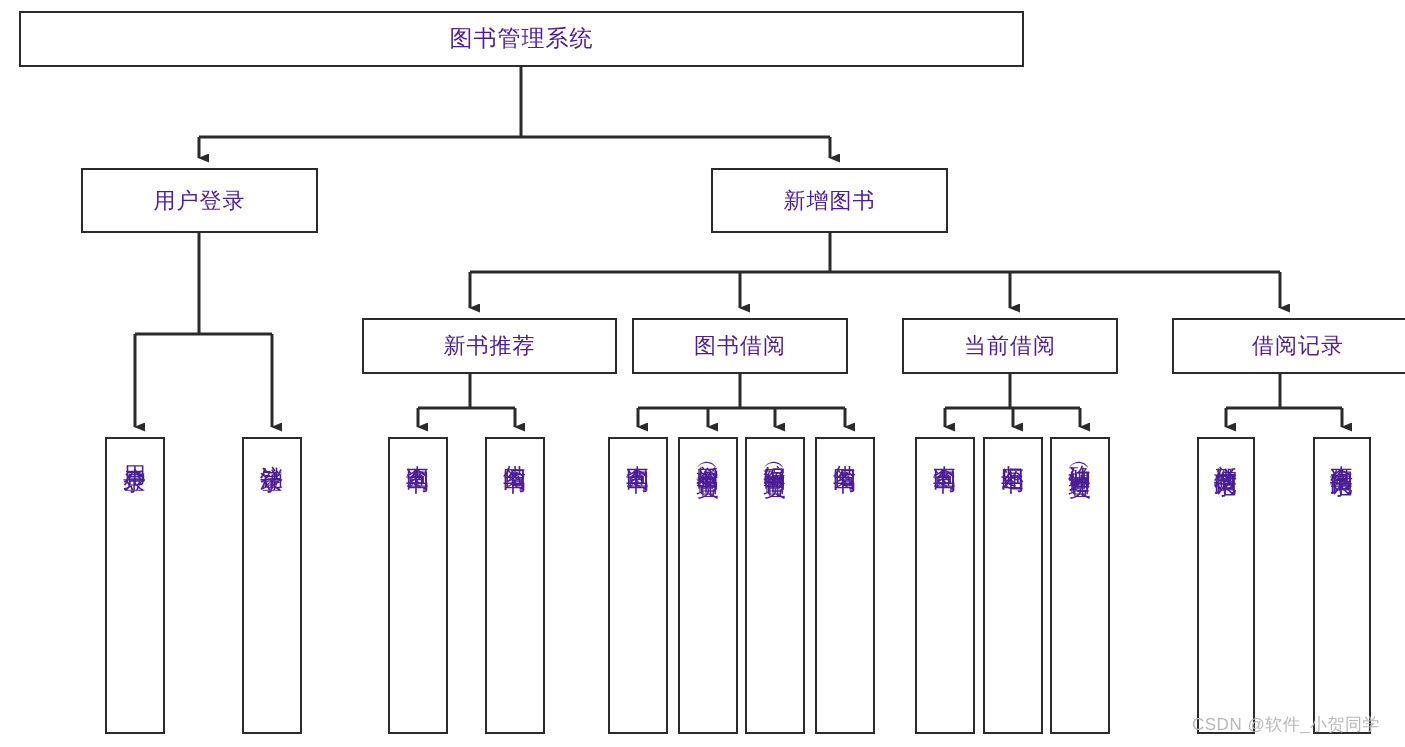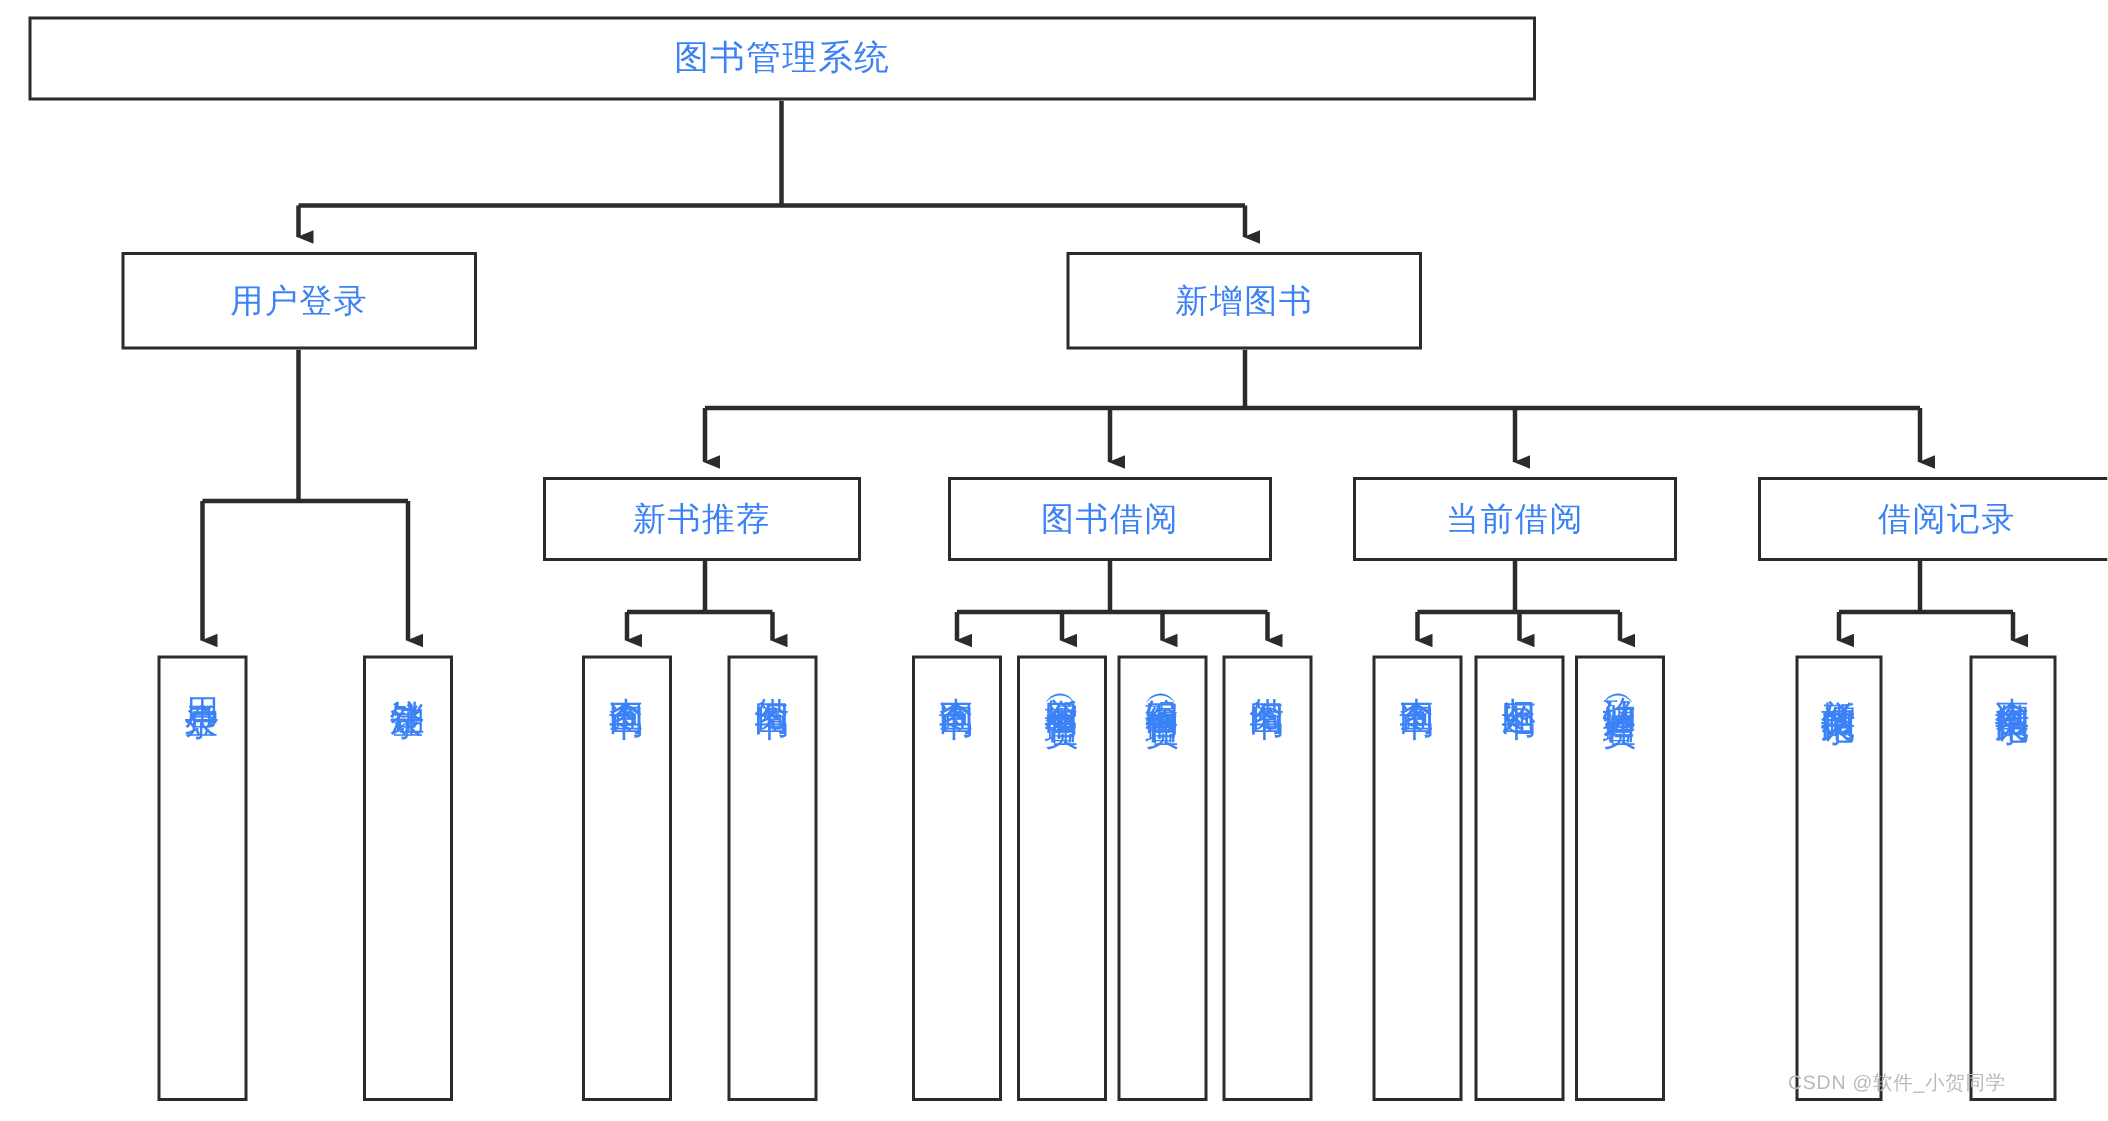--- a/index.html
+++ b/index.html
@@ -27,21 +27,21 @@
     pointer-events: none;
   }
   .node {
     position: absolute;
     box-sizing: border-box;
     background: #ffffff;
     border: 2px solid #2b2b2b;
     display: flex;
     align-items: center;
     justify-content: center;
-    color: #3b82f6;
+    color: #4c1d95;
   }
   .node .node-label {
     display: block;
     text-align: center;
     line-height: 1.18;
     white-space: nowrap;
   }
   
   .node.horiz .node-label {
     font-size: 22px;
@@ -63,21 +63,21 @@
     line-height: 1.05;
     letter-spacing: 2px;
     white-space: nowrap;
   }
   .node.vert.tall-text .node-label {
     font-size: 22px;
   }
   .watermark {
     position: absolute;
     color: #b9b9b9;
-    font-size: 13px;
+    font-size: 17px;
     letter-spacing: 0.5px;
     white-space: nowrap;
     user-select: none;
   }
 </style>
 </head>
 <body>
 
 <div id="diagram-root">
 
@@ -135,21 +135,21 @@
     <span class="node-label">图书管理系统</span>
   </div>
 
   <div class="node horiz" style="left:81px; top:168px; width:237px; height:65px;">
     <span class="node-label">用户登录</span>
   </div>
   <div class="node horiz" style="left:711px; top:168px; width:237px; height:65px;">
     <span class="node-label">新增图书</span>
   </div>
 
-  <div class="node horiz" style="left:362px; top:318px; width:212px; height:56px;">
+  <div class="node horiz" style="left:362px; top:318px; width:255px; height:56px;">
     <span class="node-label">新书推荐</span>
   </div>
   <div class="node horiz" style="left:632px; top:318px; width:216px; height:56px;">
     <span class="node-label">图书借阅</span>
   </div>
   <div class="node horiz" style="left:902px; top:318px; width:216px; height:56px;">
     <span class="node-label">当前借阅</span>
   </div>
   <div class="node horiz" style="left:1172px; top:318px; width:252px; height:56px;">
     <span class="node-label">借阅记录</span>

